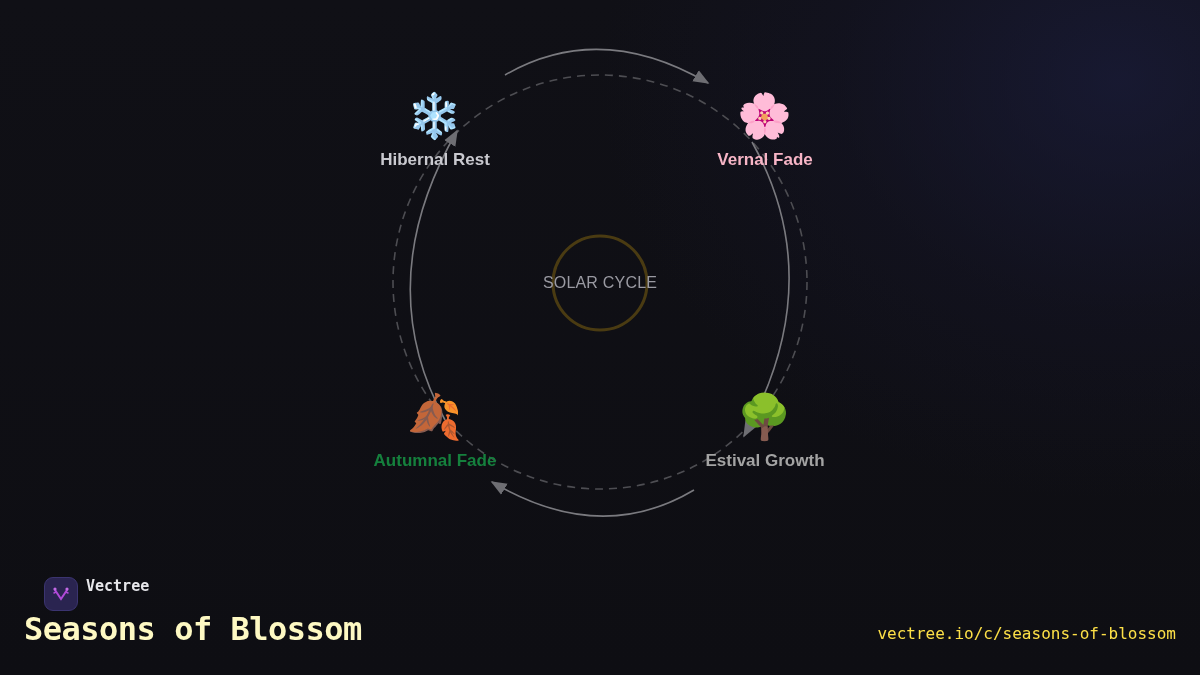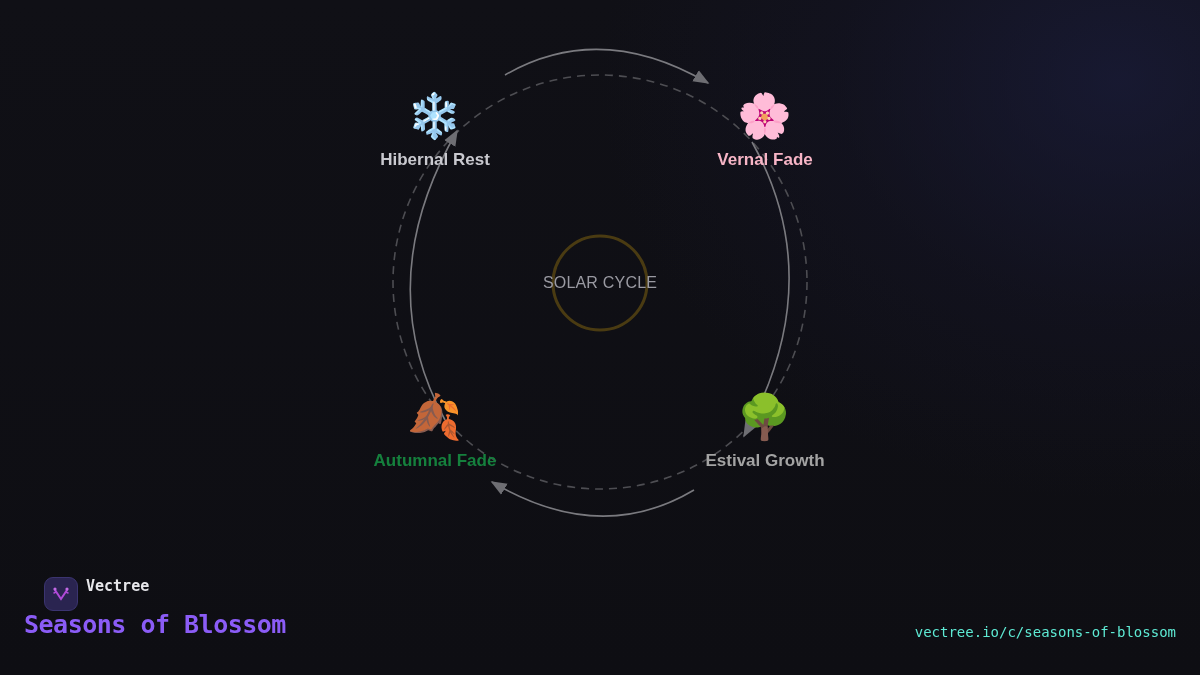--- a/index.html
+++ b/index.html
@@ -59,31 +59,31 @@
     .brand-name {
       margin-left: 8px;
       font-family: "DejaVu Sans Mono", monospace;
       font-size: 15px;
       font-weight: bold;
       color: #e6e6ea;
     }
     .page-title {
       position: absolute; left: 24px; top: 610px;
       font-family: "DejaVu Sans Mono", monospace;
-      font-size: 25px;
+      font-size: 32px;
       font-weight: bold;
-      color: #8b5cf6;
+      color: #fef9c3;
       letter-spacing: -0.5px;
       white-space: nowrap;
     }
     .url {
       position: absolute; right: 24px; top: 624px;
       font-family: "DejaVu Sans Mono", monospace;
-      font-size: 14px;
-      color: #5eead4;
+      font-size: 16px;
+      color: #fde047;
       white-space: nowrap;
     }
   </style>
 </head>
 <body>
 
 <div class="diagram">
   <svg width="1200" height="675" viewBox="0 0 1200 675" style="position:absolute;left:0;top:0">
     <defs>
       <marker id="arrowhead" viewBox="0 0 10 10" refX="9" refY="5" markerWidth="9" markerHeight="9" orient="auto-start-reverse" markerUnits="userSpaceOnUse">

